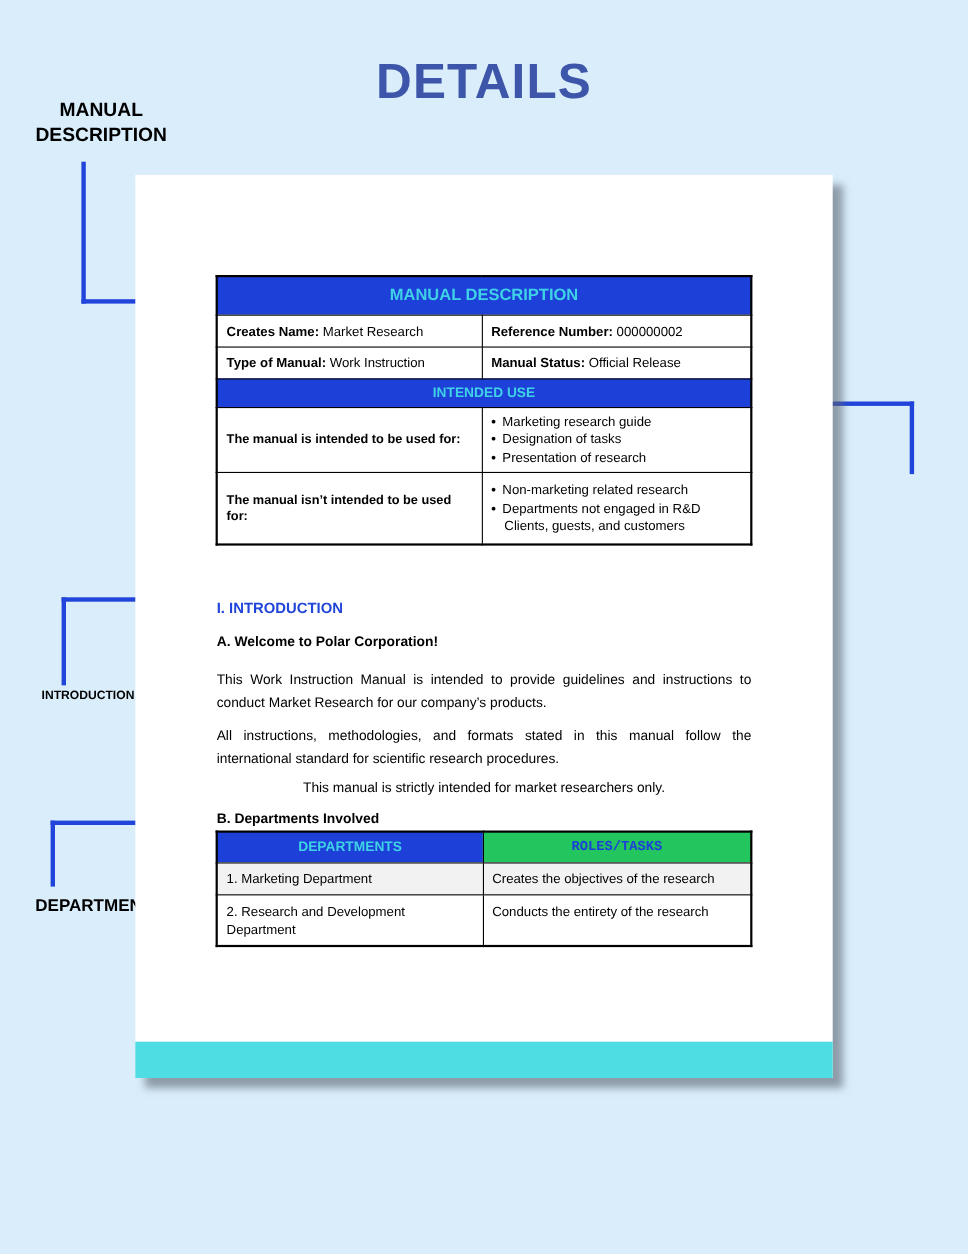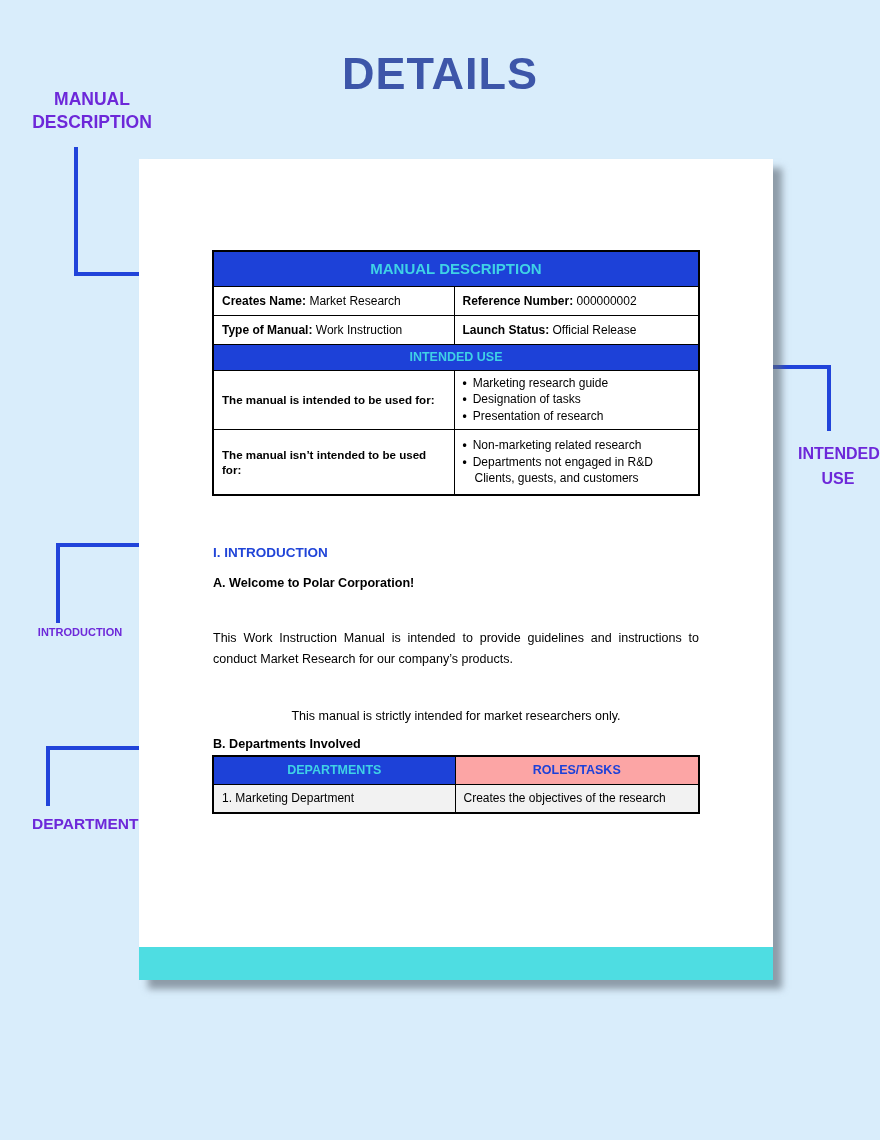--- a/index.html
+++ b/index.html
@@ -2,33 +2,33 @@
 <html><head>
 <meta charset="utf-8">
 <style>
   * { margin:0; padding:0; box-sizing:border-box; }
   body { background:#d9edfb; font-family:"Liberation Sans", sans-serif; }
   .canvas { position:relative; width:880px; height:1140px; background:#d9edfb; overflow:hidden; }
 
   .title { position:absolute; top:48px; left:0; width:880px; text-align:center;
            font-size:45px; font-weight:800; color:#3d56a9; letter-spacing:1px; }
 
-  .ann-label { position:absolute; color:#6d28d9; font-weight:800; text-align:center;padding-left:32px; }
+  .ann-label { position:absolute; color:#000000; font-weight:800; text-align:center;padding-left:32px; }
   #ann-md    { top:88px;  left:0;     width:152px; font-size:17.5px; line-height:23px; }
   #ann-iu    { top:441px; left:766px; width:112px; font-size:16px;   line-height:25px; }
   #ann-intro { top:626px; left:0;     width:128px; font-size:11px; }
   #ann-dept  { top:815px; left:0;     width:124px; font-size:15.5px; }
 
   .conn { position:absolute; border:0 solid #2144da; }
   #conn-md    { left:74px;  top:147px; width:107px; height:129px; border-left-width:4px;  border-bottom-width:4px; }
   #conn-iu    { left:688px; top:365px; width:143px; height:66px;  border-right-width:4px; border-top-width:4px; }
   #conn-intro { left:56px;  top:543px; width:119px; height:80px;  border-left-width:4px;  border-top-width:4px; }
   #conn-dept  { left:46px;  top:746px; width:126px; height:60px;  border-left-width:4px;  border-top-width:4px; }
 
-  .page { position:absolute; left:139px; top:159px; width:634px; height:821px;
+  .page { position:absolute; left:123px; top:159px; width:634px; height:821px;
           background:#ffffff; box-shadow:9px 9px 7px rgba(92,102,114,.6);padding-left:24px; }
   .footer-bar { position:absolute; left:0; bottom:0; width:100%; height:33px; background:#4edde2; }
 
   .doc-table { position:absolute; left:73px; width:486px; border-collapse:collapse;
                table-layout:fixed; font-size:12px; color:#000; border:2px solid #000; }
   #table1 { top:91px; }
   #table2 { top:596px; }
   .doc-table td { border:1px solid #000; padding:2px 8px; vertical-align:middle; }
   .doc-table b { font-weight:700; }
 
@@ -40,45 +40,41 @@
   td.int-label { font-weight:700; font-size:11.6px; line-height:15px; }
   tr.int1 td { height:59px; }
   tr.int2 td { height:66px; }
 
   .bl { display:flex; line-height:16.5px; }
   .bl::before { content:"\2022"; margin-right:6px; font-weight:700; }
   .bl-cont { margin-left:12px; line-height:16.5px; }
 
   #table2 tr.hdr2 td { font-weight:700; text-align:center; font-size:12.5px; height:28px; padding:0; }
   #table2 tr.hdr2 td:first-child { background:#1d41d8; color:#3fd2e6; }
-  #table2 tr.hdr2 td:last-child  { background:#fca5a5; color:#1d41d8; }
+  #table2 tr.hdr2 td:last-child  { background:#22c55e; color:#1d41d8;font-family:Liberation Mono, monospace; }
   #table2 tr.r1 td { background:#f2f2f2; height:29px; }
   #table2 tr.r2 td { height:47px; vertical-align:top; padding-top:7px; line-height:16px; }
 
   .heading1 { position:absolute; left:74px; top:386px; font-size:13.5px; font-weight:700; color:#2145d8; }
   .subhead  { position:absolute; left:74px; font-size:12.6px; font-weight:700; color:#000; }
   #subA { top:417px; } #subB { top:578px;text-align:center; }
   .para { position:absolute; left:74px; width:486px; font-size:12.5px; line-height:21px;
           text-align:justify; color:#000; }
-  #p1 { top:449px;margin-top:20px; } #p2 { top:500px; } #p3 { top:547px; text-align:center; }
+  #p1 { top:449px; } #p2 { top:500px; } #p3 { top:547px; text-align:center; }
 </style>
 </head>
 <body>
 
 <div class="canvas">
 
   <div class="title">DETAILS</div>
 
   <div class="ann-label" id="ann-md">
     <div>MANUAL</div>
     <div>DESCRIPTION</div>
-  </div>
-  <div class="ann-label" id="ann-iu">
-    <div>INTENDED</div>
-    <div>USE</div>
   </div>
   <div class="ann-label" id="ann-intro">INTRODUCTION</div>
   <div class="ann-label" id="ann-dept">DEPARTMENTS</div>
 
   <div class="conn" id="conn-md"></div>
   <div class="conn" id="conn-iu"></div>
   <div class="conn" id="conn-intro"></div>
   <div class="conn" id="conn-dept"></div>
 
   <div class="page">
@@ -101,21 +97,21 @@
           <b>Reference Number:</b>
           <span>000000002</span>
         </td>
       </tr>
       <tr class="info">
         <td>
           <b>Type of Manual:</b>
           <span>Work Instruction</span>
         </td>
         <td>
-          <b>Launch Status:</b>
+          <b>Manual Status:</b>
           <span>Official Release</span>
         </td>
       </tr>
       <tr class="band">
         <td colspan="2">INTENDED USE</td>
       </tr>
       <tr class="int1">
         <td class="int-label">The manual is intended to be used for:</td>
         <td>
           <div class="bl">Marketing research guide</div>
@@ -130,36 +126,41 @@
           <div class="bl">Departments not engaged in R&amp;D</div>
           <div class="bl-cont">Clients, guests, and customers</div>
         </td>
       </tr>
     </tbody>
       </table>
 
     <div class="heading1">I. INTRODUCTION</div>
     <div class="subhead" id="subA">A. Welcome to Polar Corporation!</div>
     <div class="para" id="p1">This Work Instruction Manual is intended to provide guidelines and instructions to conduct Market Research for our company’s products.</div>
+    <div class="para" id="p2">All instructions, methodologies, and formats stated in this manual follow the international standard for scientific research procedures.</div>
     <div class="para" id="p3">This manual is strictly intended for market researchers only.</div>
     <div class="subhead" id="subB">B. Departments Involved</div>
 
     <table class="doc-table" id="table2">
       <colgroup>
           <col style="width:242px">
           <col style="width:244px">
         </colgroup>
       <tbody>
           <tr class="hdr2">
         <td>DEPARTMENTS</td>
         <td>ROLES/TASKS</td>
       </tr>
       <tr class="r1">
         <td>1. Marketing Department</td>
         <td>Creates the objectives of the research</td>
       </tr>
+      <tr class="r2">
+        <td>2. Research and Development Department</td>
+        <td>Conducts the entirety of the research</td>
+      </tr>
     </tbody>
       </table>
 
     <div class="footer-bar"></div>
   </div>
 
 </div>
 
 </body></html>

